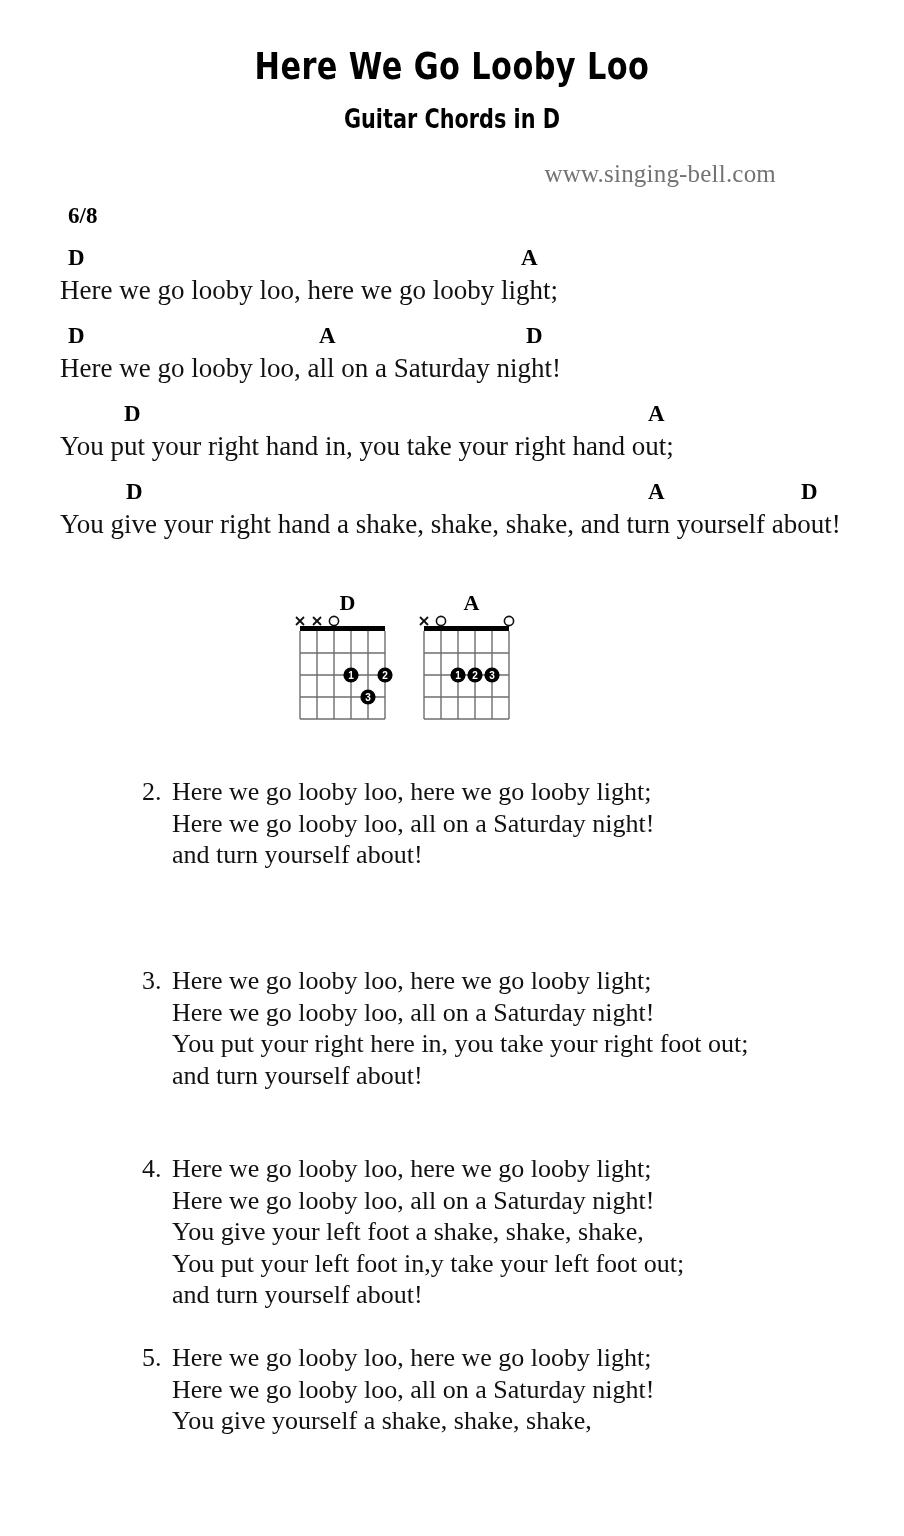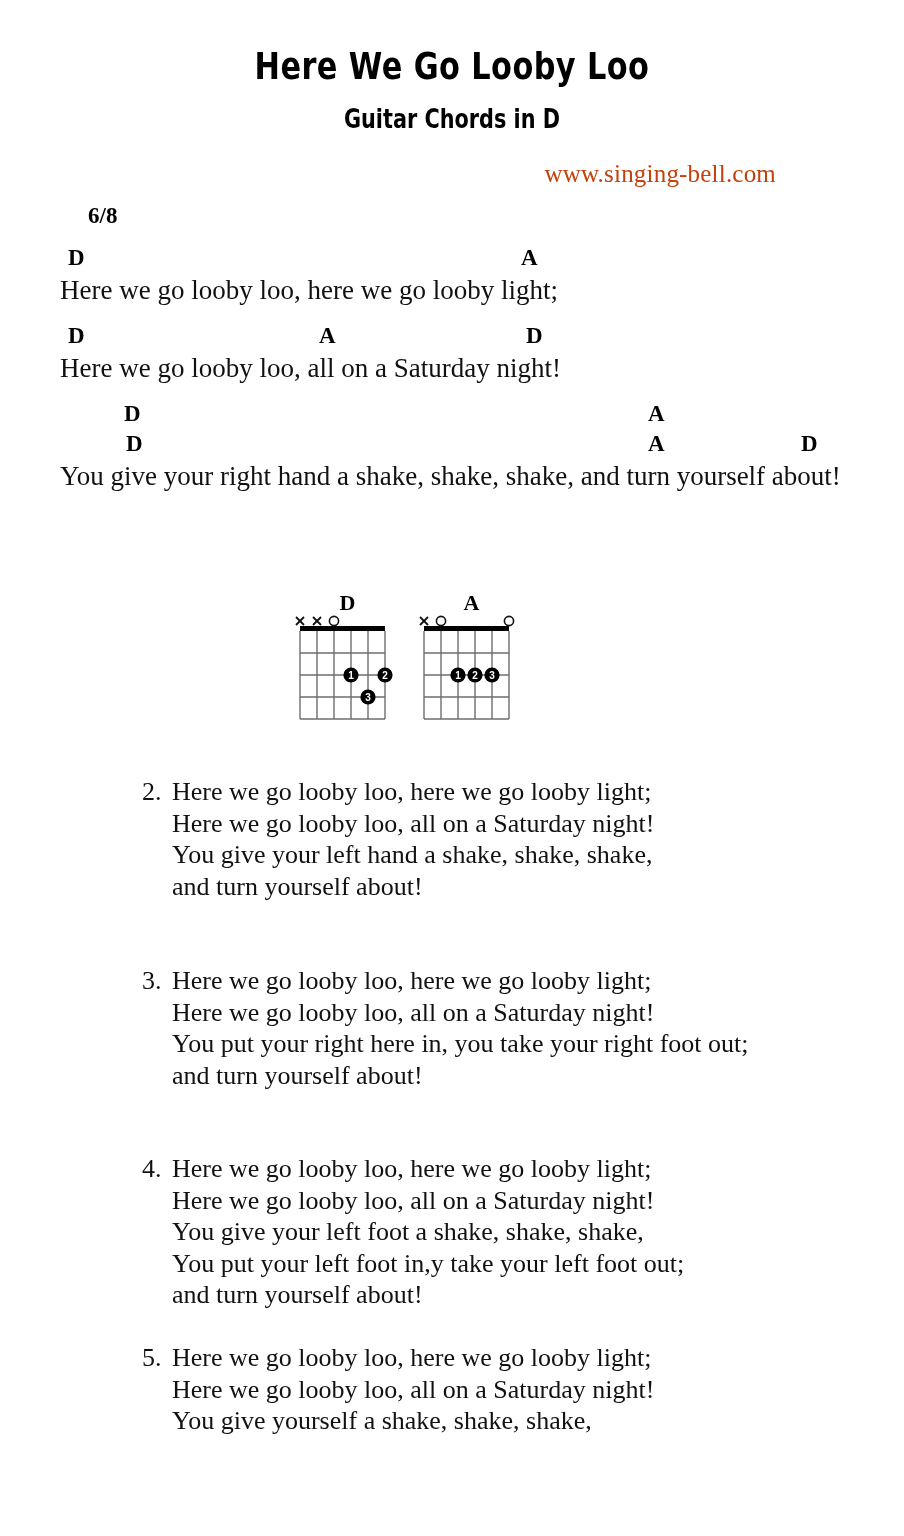--- a/index.html
+++ b/index.html
@@ -44,34 +44,33 @@
     color: #000000;
     transform: scaleX(0.80);
     transform-origin: center top;
     white-space: nowrap;
   }
   .watermark {
     position: absolute;
     top: 160px;
     right: 128px;
     font-size: 25px;
-    color: #c2410c;
+    color: #737373;
     letter-spacing: 0.2px;
     white-space: nowrap;
   }
 
   
   .time-signature {
     position: absolute;
     top: 203px;
     left: 68px;
     font-size: 23px;
     font-weight: bold;
     color: #000000;
-    margin-left: 20px;
   }
 
   
   .chorded-verse {
     position: absolute;
     top: 245px;
     left: 0;
     width: 904px;
   }
   .chord-line {
@@ -173,20 +172,23 @@
         <span class="chord" style="left: 68px;">D</span>
         <span class="chord" style="left: 319px;">A</span>
         <span class="chord" style="left: 526px;">D</span>
       </div>
       <div class="lyric-line">
         <span style="left: 60px;">Here we go looby loo, all on a Saturday night!</span>
       </div>
       <div class="chord-line">
         <span class="chord" style="left: 124px;">D</span>
         <span class="chord" style="left: 648px;">A</span>
+      </div>
+      <div class="lyric-line">
+        <span style="left: 60px;">You put your right hand in, you take your right hand out;</span>
       </div>
       <div class="chord-line">
         <span class="chord" style="left: 126px;">D</span>
         <span class="chord" style="left: 648px;">A</span>
         <span class="chord" style="left: 801px;">D</span>
       </div>
       <div class="lyric-line">
         <span style="left: 60px;">You give your right hand a shake, shake, shake, and turn yourself about!</span>
       </div>
     </div>
@@ -255,21 +257,20 @@
       </div>
     </div>
 </div>
 
 <div id="verses-host">
     <div class="verse" style="top: 776px;">
       <span class="verse-number">2.</span>
       <div class="verse-lines">
         <div>Here we go looby loo, here we go looby light;</div>
         <div>Here we go looby loo, all on a Saturday night!</div>
-        <div>You give your left hand a shake, shake, shake,</div>
         <div>and turn yourself about!</div>
       </div>
     </div>
     <div class="verse" style="top: 965px;">
       <span class="verse-number">3.</span>
       <div class="verse-lines">
         <div>Here we go looby loo, here we go looby light;</div>
         <div>Here we go looby loo, all on a Saturday night!</div>
         <div>You put your right here in, you take your right foot out;</div>
         <div>and turn yourself about!</div>

